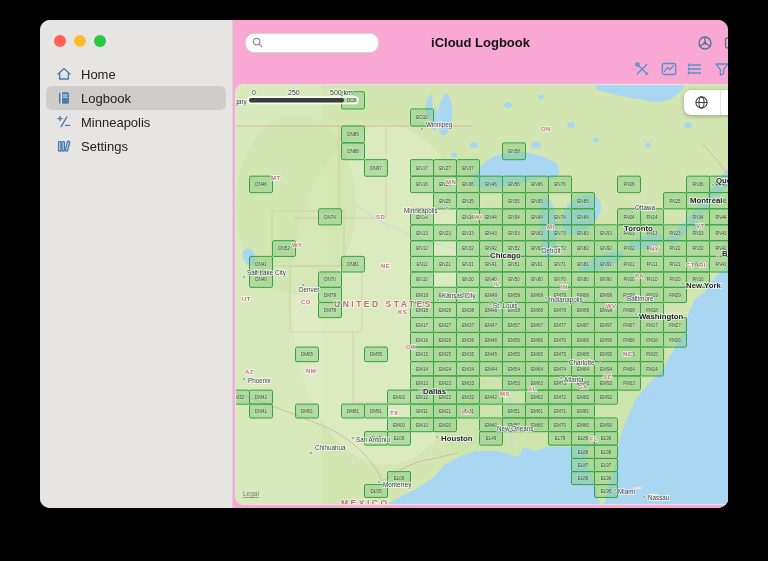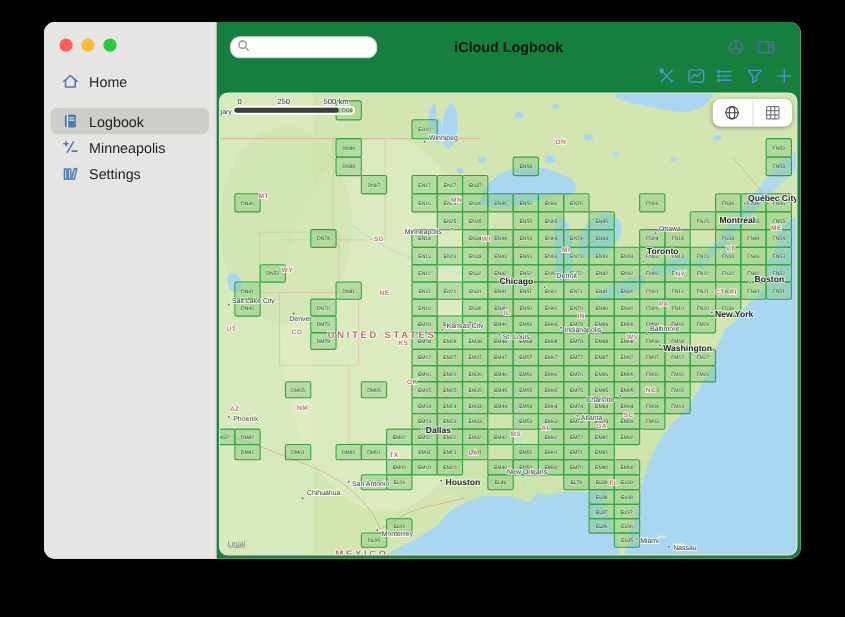--- a/index.html
+++ b/index.html
@@ -1,32 +1,32 @@
 <!DOCTYPE html>
 <html><head>
 <meta charset="utf-8">
 <style>
   html,body{margin:0;padding:0;background:#000;}
   #stage{position:relative;width:768px;height:561px;background:#000;overflow:hidden;
          font-family:"Liberation Sans","DejaVu Sans",sans-serif;}
   #window{position:absolute;left:40px;top:20px;width:688px;height:488px;border-radius:10px;
           background:#ffffff;display:flex;box-shadow:0 18px 40px rgba(0,0,0,.55);overflow:hidden;}
   
-  #sidebar{width:156px;background:#e7e5e3;flex:none;position:relative;border-right:1px solid #d6d4d2;}
+  #sidebar{width:156px;background:#e7e5e3;flex:none;position:relative;border-right:1px solid #d6d4d2;padding-left:36px;}
   #traffic{position:absolute;left:14px;top:15px;display:flex;gap:8px;}
   .tl{width:12px;height:12px;border-radius:50%;}
   #nav{position:absolute;left:6px;top:42px;right:6px;}
   .nav-item{display:flex;align-items:center;gap:9px;height:24px;padding:0 10px;border-radius:6px;
             font-size:13px;color:#222;}
-  .nav-item.selected{background:#cfcdca;margin-top:12px;}
+  .nav-item.selected{background:#cfcdca;}
   .nav-icon{width:16px;height:16px;flex:none;display:flex;align-items:center;justify-content:center;}
   .nav-icon svg{stroke:#4b7cae;fill:none;stroke-width:1.4;stroke-linecap:round;stroke-linejoin:round;}
   #settings-row{position:absolute;left:6px;bottom:10px;right:6px;}
   
-  #content{flex:1;position:relative;background:#15803d;}
+  #content{flex:1;position:relative;background:#f9a8d4;}
   #searchbox{position:absolute;left:12px;top:13px;width:120px;height:18px;border:1px solid #d4d4d4;
              border-radius:9px;background:#fff;display:flex;align-items:center;padding:0 6px;gap:4px;}
   #searchbox input{border:none;outline:none;width:100%;font-size:11px;background:transparent;}
   #page-title{position:absolute;left:0;right:0;top:15px;text-align:center;font-size:13px;
               font-weight:700;color:#141414;}
   .topicon{position:absolute;width:22px;height:22px;display:flex;align-items:center;justify-content:center;}
   .topicon svg{stroke:#4e7396;fill:none;stroke-width:1.3;stroke-linecap:round;stroke-linejoin:round;}
   .toolicon svg{stroke:#5292cc;}
   
   #map{position:absolute;left:2px;top:64px;width:524px;height:419px;border-radius:8px;overflow:hidden;

